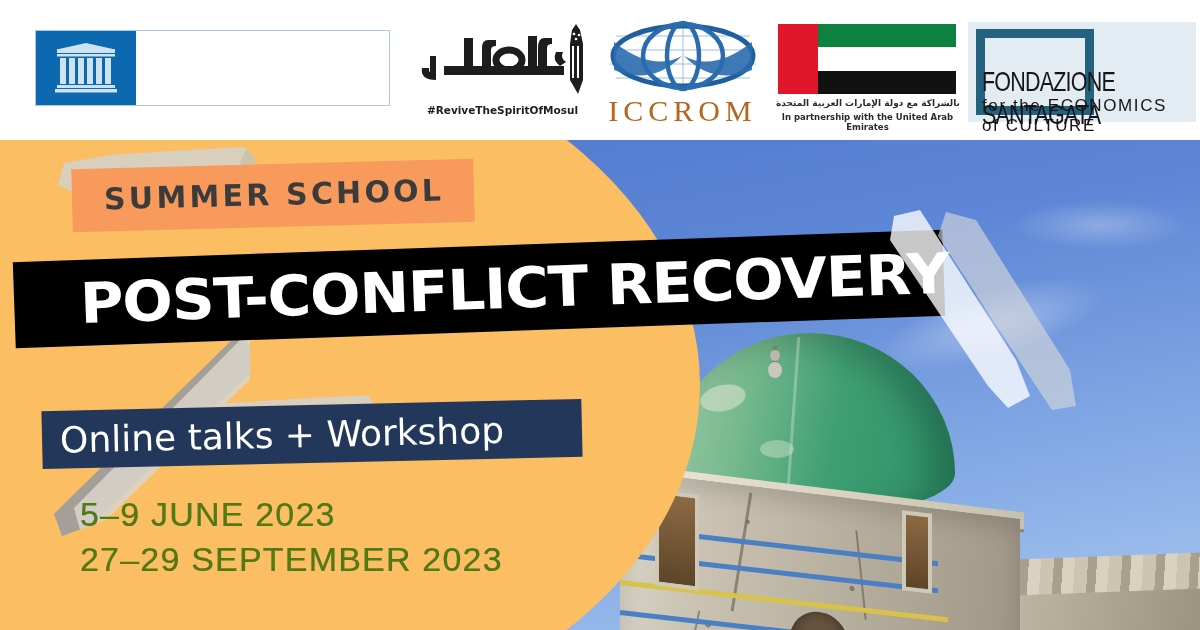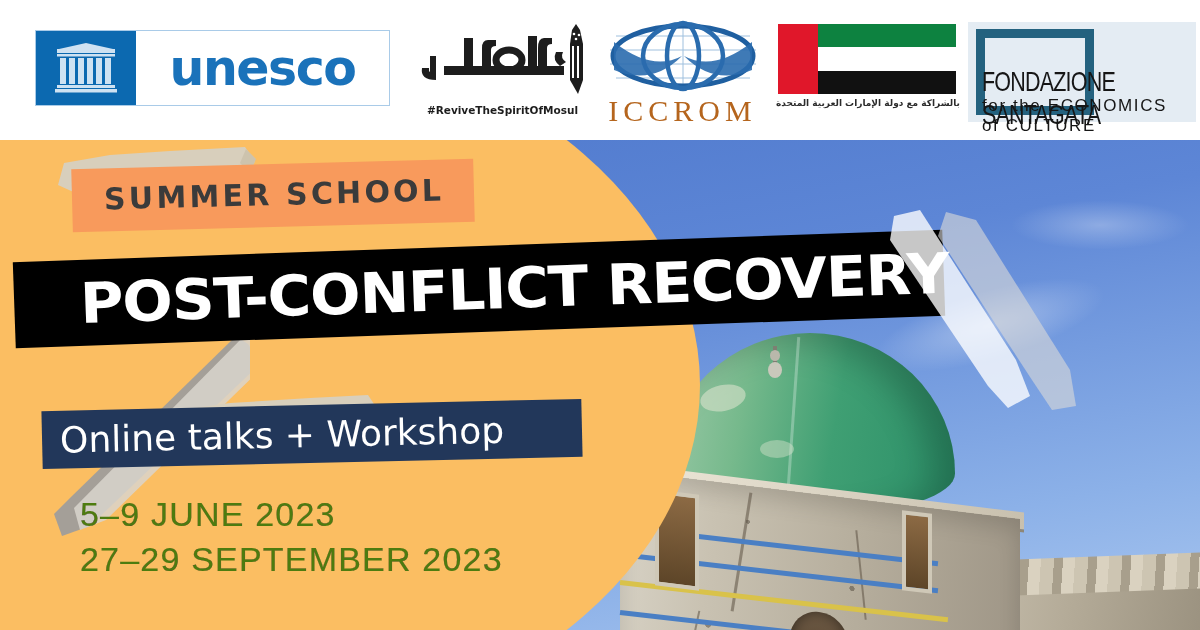--- a/index.html
+++ b/index.html
@@ -293,23 +293,20 @@
             <rect x="14" y="16" width="6" height="26"></rect>
             <rect x="23" y="16" width="6" height="26"></rect>
             <rect x="32" y="16" width="6" height="26"></rect>
             <rect x="41" y="16" width="6" height="26"></rect>
             <rect x="50" y="16" width="6" height="26"></rect>
           </g>
           <rect x="2" y="43" width="58" height="3" fill="#cfe2f2"></rect>
           <rect x="0" y="47" width="62" height="3.5" fill="#cfe2f2"></rect>
         </svg>
       </div>
-      <div class="unesco-word">
-        <span>unesco</span>
-      </div>
     </div>
 
     <div class="mosul">
       <svg class="mosul-script" viewBox="0 0 185 78">
         <g fill="#1d1d1d">
           <rect x="34" y="44" width="120" height="9"></rect>
           <path d="M20,34 L26,34 L26,53 L20,53 Z"></path>
           <path d="M12,46 Q10,58 26,58 L26,52 Q18,52 19,46 Z"></path>
           <rect x="54" y="22" width="9" height="31"></rect>
           <path d="M54,22 L63,22 L63,16 L54,16 Z"></path>
@@ -359,20 +356,21 @@
     <div class="uae">
       <div class="uae-flag">
         <div class="uae-red"></div>
         <div class="uae-bars">
           <div class="uae-g"></div>
           <div class="uae-w"></div>
           <div class="uae-b"></div>
         </div>
       </div>
       <div class="uae-ar">بالشراكة مع دولة الإمارات العربية المتحدة</div>
+      <div class="uae-en">In partnership with the United Arab Emirates</div>
     </div>
 
     <div class="santa">
       <div class="santa-frame"></div>
       <div class="santa-t1">FONDAZIONE SANTAGATA</div>
       <div class="santa-t2">for the ECONOMICS of CULTURE</div>
     </div>
   </div>
 </div>
 

